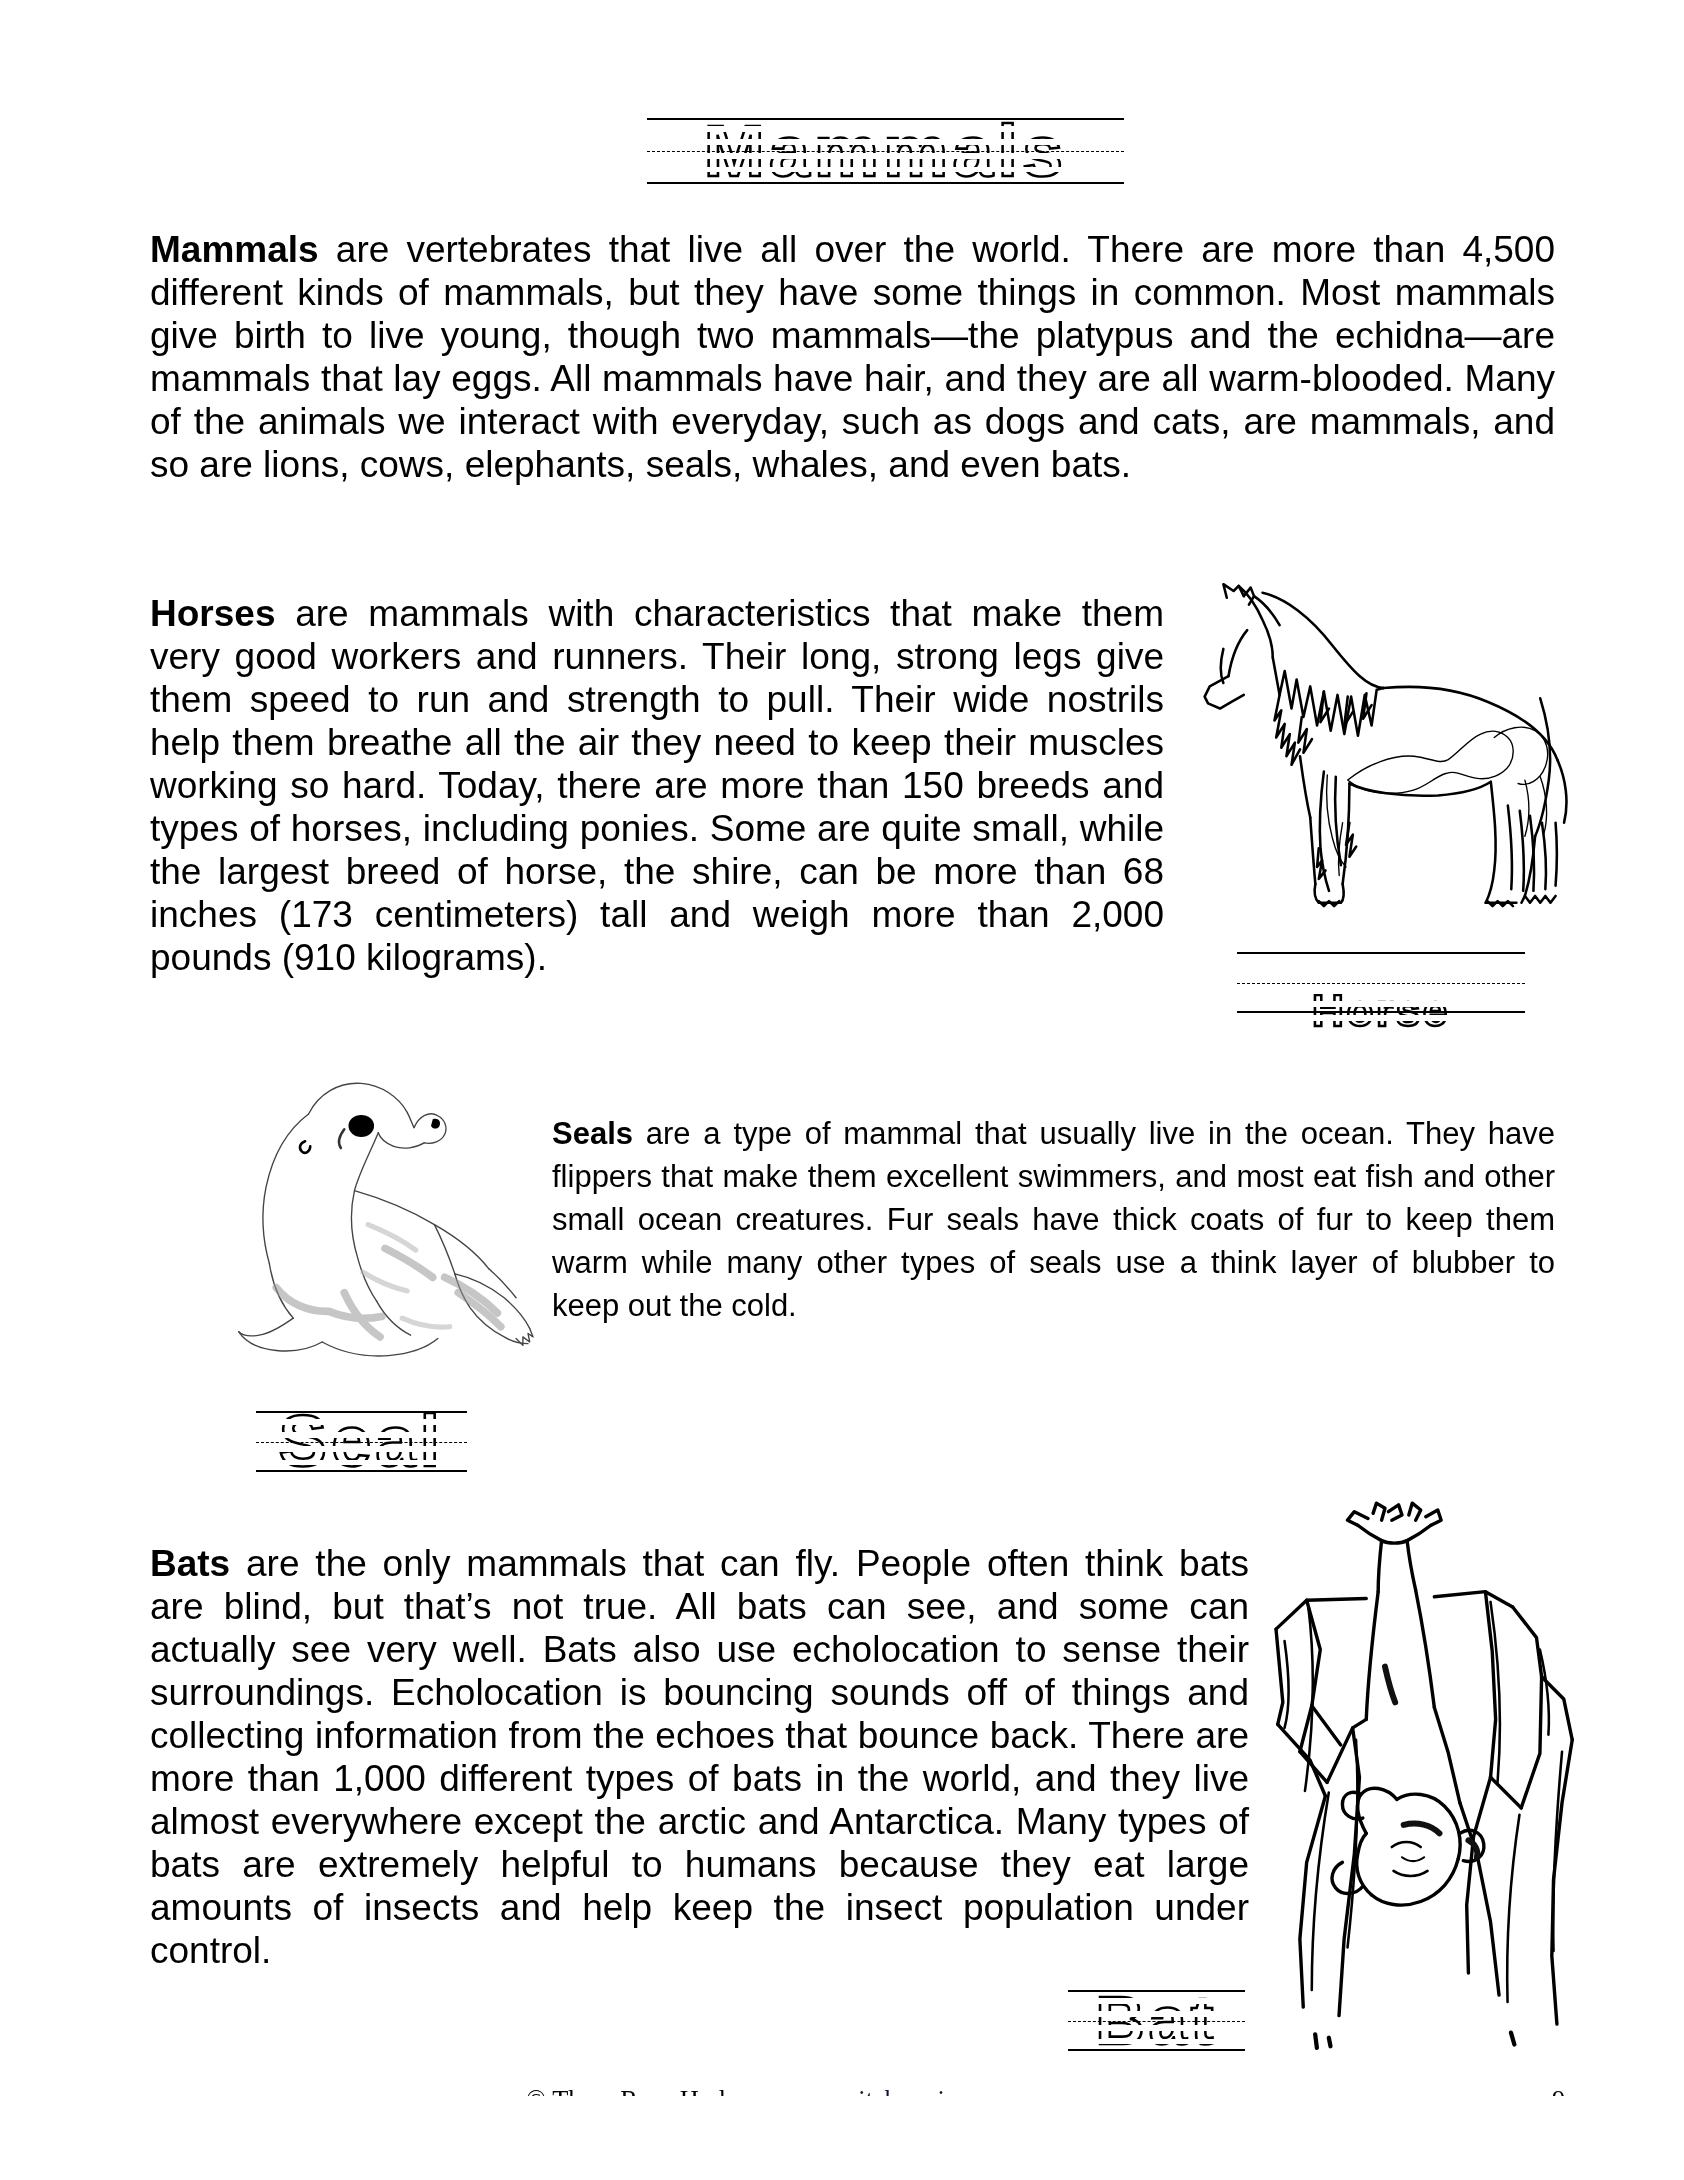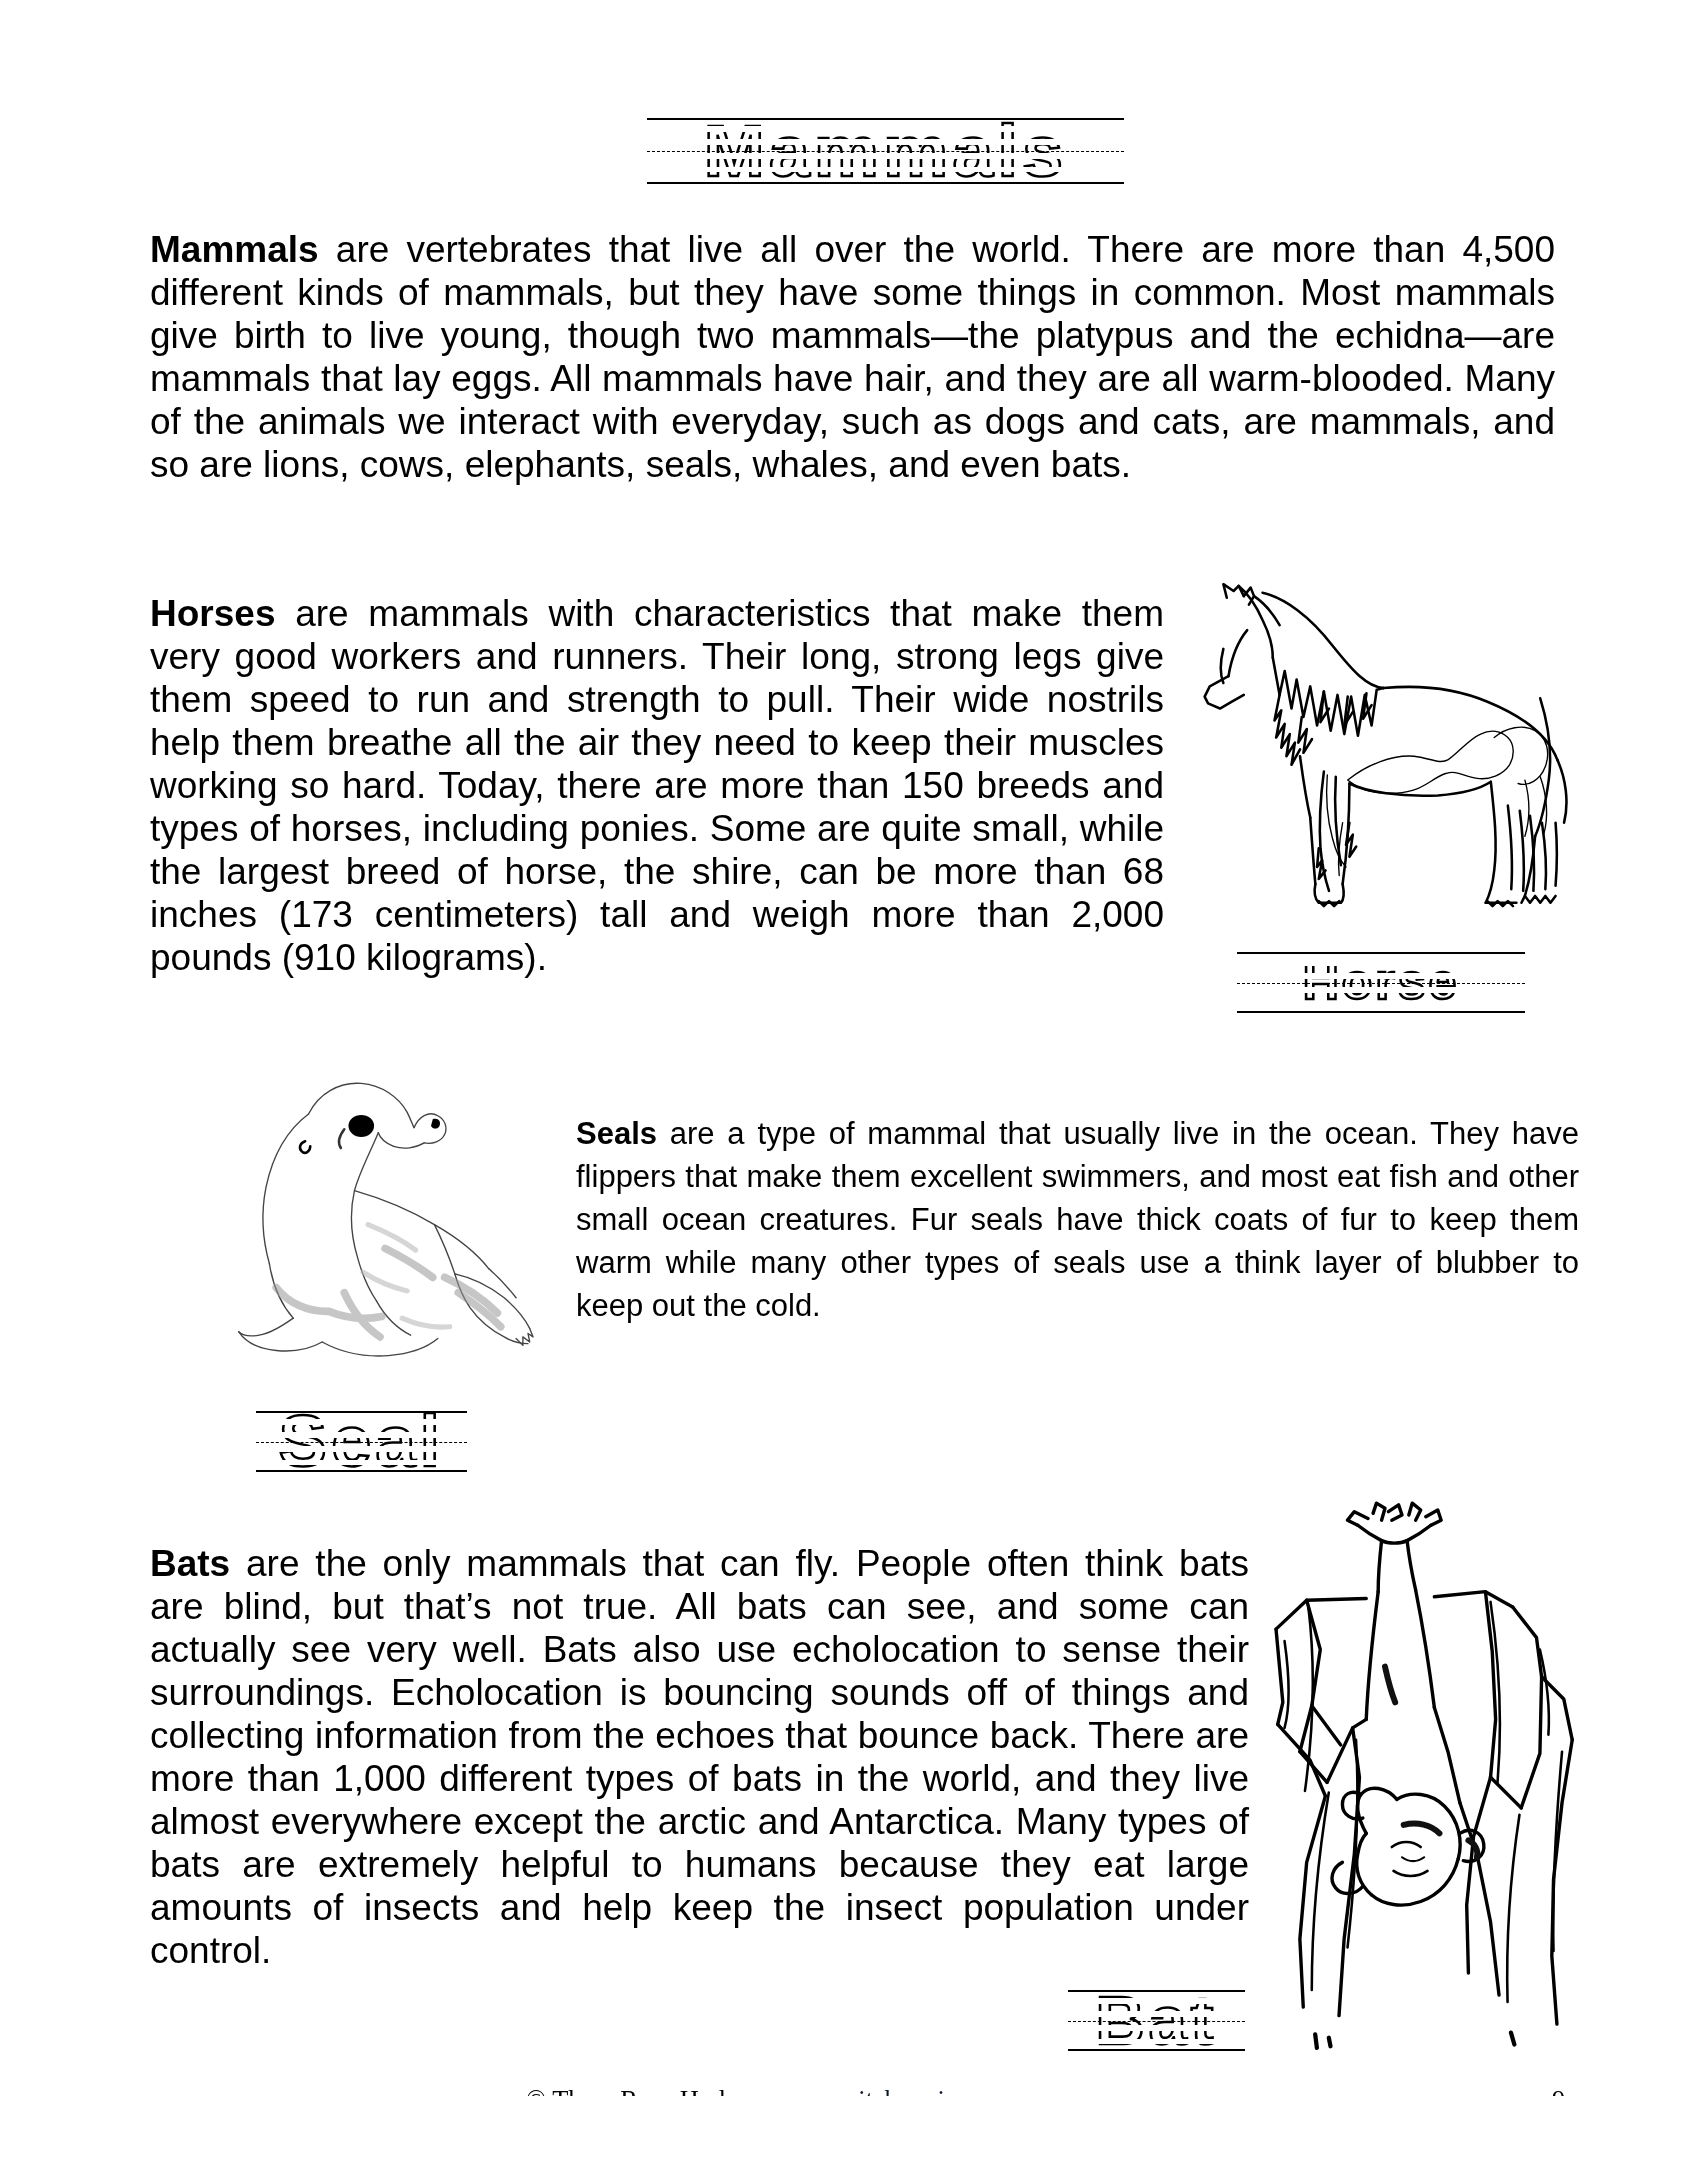--- a/index.html
+++ b/index.html
@@ -196,21 +196,21 @@
       </g>
     </svg>
   </div>
 
   <div class="trace-block" style="left:1237px; top:952px; width:288px; height:61px;">
     <div class="trace-rules">
       <div class="rule-top"></div>
       <div class="rule-mid"></div>
       <div class="rule-bottom"></div>
     </div>
-    <span class="trace-text dotted" style="font-size:50px; line-height:61px;">Horse</span>
+    <span class="trace-text dotted" style="font-size:44px; line-height:61px;margin-top:28px;">Horse</span>
   </div>
 
   <div class="art" style="left:235px; top:1063px; width:307px; height:296px;">
     <svg viewBox="0 0 360 348" xmlns="http://www.w3.org/2000/svg" fill="none" stroke="#444" stroke-width="1.6" stroke-linecap="round" stroke-linejoin="round">
 
       <path d="M86 60 C98 36 122 22 148 24 C172 26 192 40 202 58
                C206 66 208 72 210 76"></path>
 
       <path d="M210 76 C216 62 228 56 238 62 C246 66 250 76 246 84
                C242 92 232 96 222 94"></path>
@@ -253,21 +253,21 @@
         <path d="M176 218 C196 228 216 240 232 252"></path>
       </g>
       <g stroke="#bbb" stroke-width="6" stroke-linecap="round" opacity="0.6">
         <path d="M156 190 C176 198 196 208 212 220"></path>
         <path d="M150 246 C166 256 184 264 202 268"></path>
         <path d="M196 300 C214 308 234 312 252 310"></path>
       </g>
     </svg>
   </div>
 
-  <div class="para wide" style="left:552px; top:1112px; width:1003px;margin-left:24px;">
+  <div class="para wide" style="left:552px; top:1112px; width:1003px;">
     <b>Seals</b><span> are a type of mammal that usually live in the ocean. They have flippers that make them excellent swimmers, and most eat fish and other small ocean creatures. Fur seals have thick coats of fur to keep them warm while many other types of seals use a think layer of blubber to keep out the cold.</span>
   </div>
 
   <div class="trace-block" style="left:256px; top:1411px; width:211px; height:61px;">
     <div class="trace-rules">
       <div class="rule-top"></div>
       <div class="rule-mid"></div>
       <div class="rule-bottom"></div>
     </div>
     <span class="trace-text dotted" style="font-size:72px; line-height:61px;">Seal</span>

